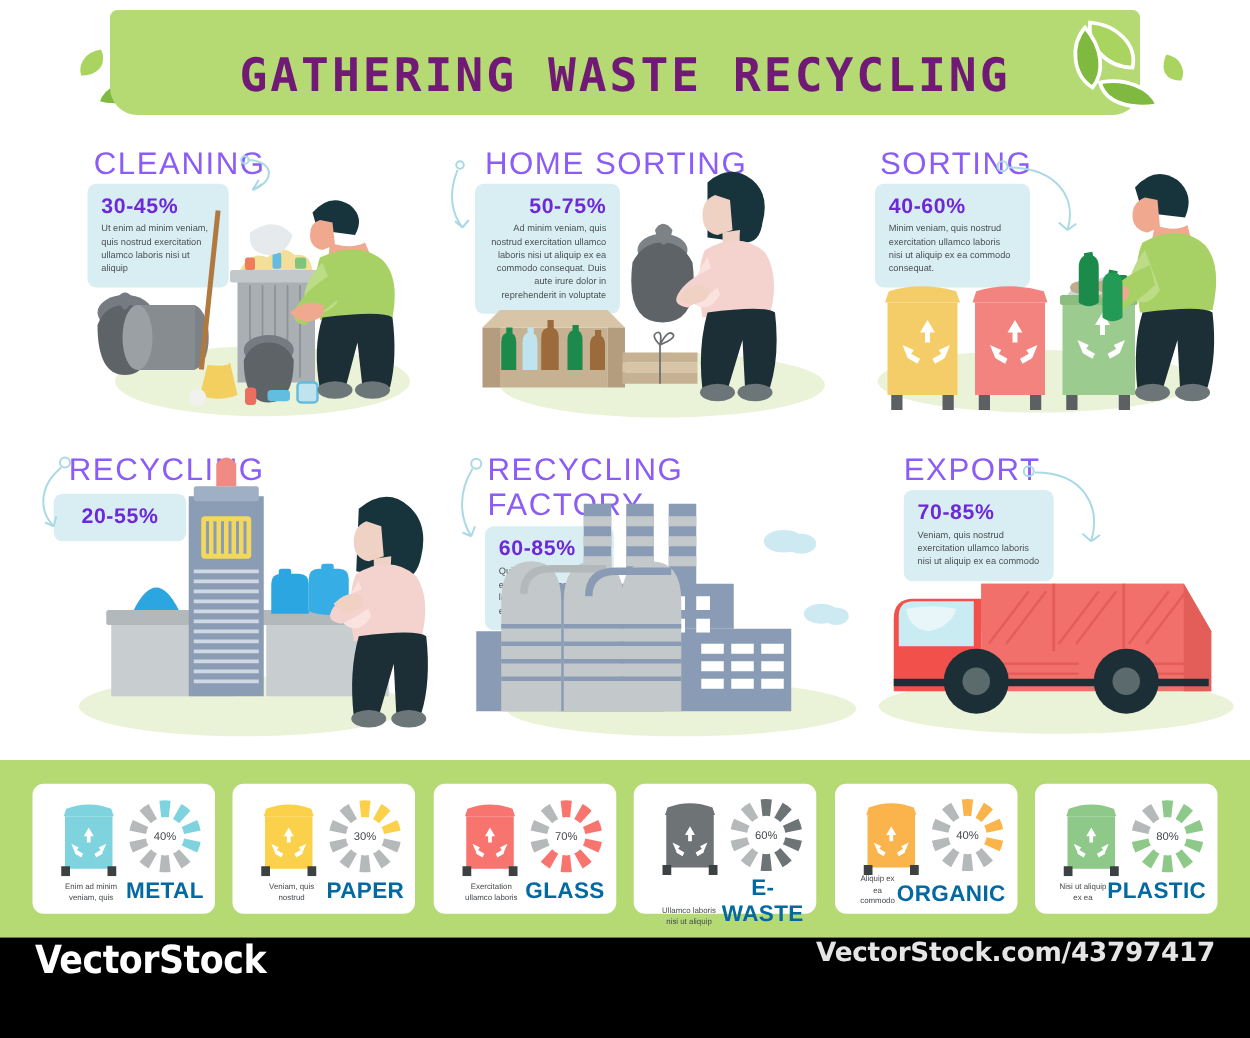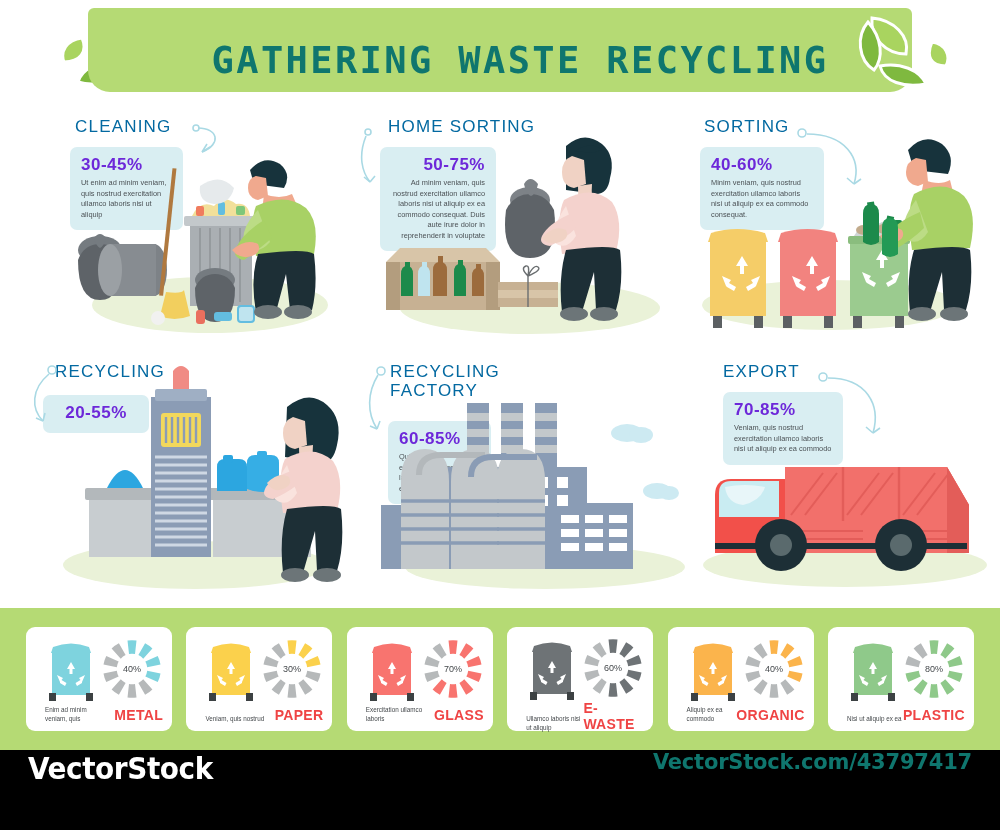--- a/index.html
+++ b/index.html
@@ -13,33 +13,32 @@
   .stage{position:relative;width:1000px;height:830px;}
 
   
   .header-band{
     position:absolute;left:88px;top:8px;width:824px;height:84px;
     background:#b5da74;border-radius:6px 6px 22px 22px;
   }
   .header-title{
     position:absolute;left:88px;top:8px;width:824px;height:104px;
     display:flex;align-items:center;justify-content:center;
-    color:#0f766e;font-size:37px;font-weight:bold;letter-spacing:2.4px;
+    color:#701a75;font-size:37px;font-weight:bold;letter-spacing:2.4px;
     font-family:"DejaVu Sans Mono", monospace;
     font-stretch:condensed;
     white-space:nowrap;
-    padding-left:20px;
   }
   .leaf-left{position:absolute;left:60px;top:8px;width:110px;height:80px;}
   .leaf-right{position:absolute;left:836px;top:8px;width:115px;height:80px;}
 
   
   .panel{position:absolute;}
   .panel-title{
-    font-size:17px;color:#0369a1;letter-spacing:1.2px;font-weight:normal;
+    font-size:25px;color:#8b5cf6;letter-spacing:1.2px;font-weight:normal;
     white-space:pre-line;line-height:1.12;
   }
   .info-box{
     background:#d9eef2;border-radius:7px;padding:8px 11px 10px 11px;
     box-sizing:border-box;
   }
   .info-pct{color:#6d28d9;font-size:17px;font-weight:bold;letter-spacing:.5px;line-height:1.2;}
   .info-text{color:#4b5155;font-size:7.4px;line-height:1.42;margin-top:3px;}
 
   
@@ -47,36 +46,36 @@
     position:absolute;left:0;top:608px;width:1000px;height:142px;background:#b5da74;
   }
   .cards{
     position:absolute;left:0;top:608px;width:1000px;height:142px;
     display:flex;justify-content:space-between;align-items:center;
     padding:0 26px;box-sizing:border-box;
   }
   .card{
     width:146px;height:104px;background:#ffffff;border-radius:9px;
     box-sizing:border-box;padding:9px 9px 8px 19px;
-    display:flex;flex-direction:column;justify-content:space-between;
+    display:flex;flex-direction:column;justify-content:space-between;text-align:center;
   }
   .card-top{display:flex;align-items:center;justify-content:space-between;height:66px;}
   .card-bottom{display:flex;align-items:flex-end;justify-content:space-between;}
   .card-desc{font-size:6.3px;color:#45494c;line-height:1.35;width:62px;}
-  .card-label{font-size:14px;font-weight:bold;color:#ef4444;letter-spacing:.3px;}
+  .card-label{font-size:18px;font-weight:bold;color:#0369a1;letter-spacing:.3px;}
 
   
   .footer{
     position:absolute;left:0;top:750px;width:1000px;height:80px;background:#000000;
     display:flex;align-items:flex-start;justify-content:space-between;
     padding:0 28px;box-sizing:border-box;
   }
   .footer-logo{color:#ffffff;font-size:31px;font-weight:bold;letter-spacing:-.4px;
     font-family:"DejaVu Sans", sans-serif;font-stretch:condensed;}
-  .footer-url{color:#0f766e;font-size:21px;font-weight:bold;letter-spacing:-.2px;
+  .footer-url{color:#e5e5e5;font-size:21px;font-weight:bold;letter-spacing:-.2px;
     font-family:"DejaVu Sans", sans-serif;}
 </style>
 </head>
 <body>
 
 <div class="stage">
 
   <div class="leaf-left">
     <svg width="110" height="80" viewBox="0 0 110 80">
       <g stroke="#ffffff" stroke-width="3">

